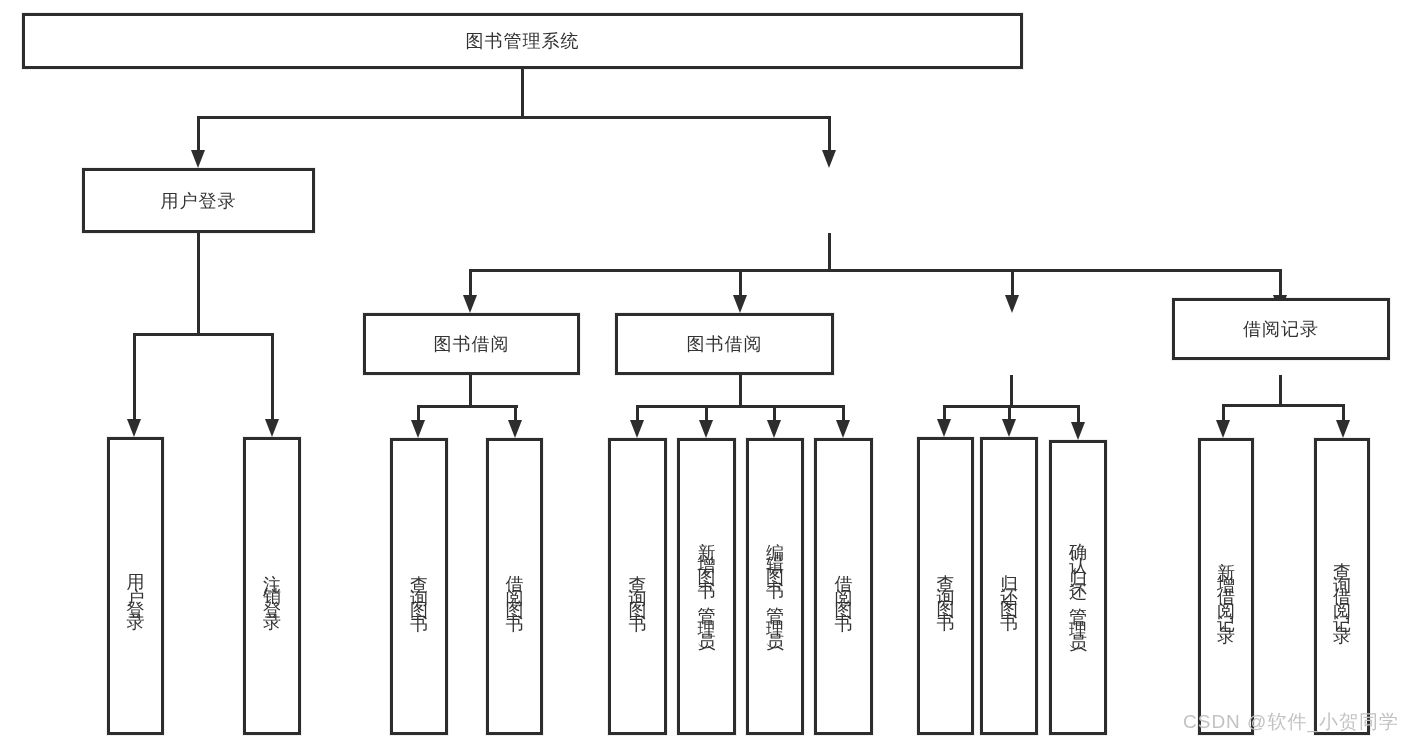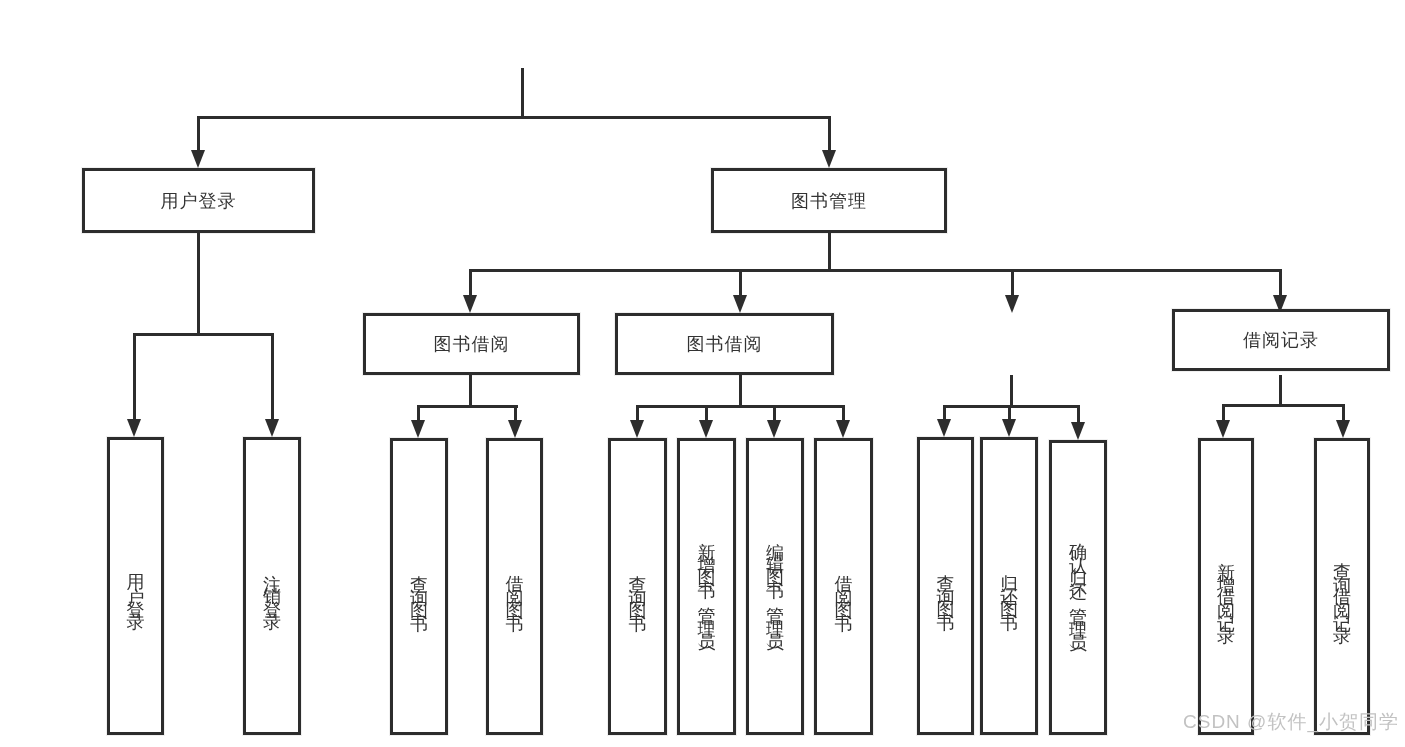--- a/index.html
+++ b/index.html
@@ -27,30 +27,30 @@
     position:absolute;left:1183px;top:709px;
     font-size:19px;letter-spacing:1px;color:var(--wm,#c2c2c2);
     white-space:nowrap;z-index:5;
   }
 </style>
 </head>
 <body>
 
 <div class="canvas" style="--line: #2d2d2d; --text: #333333; --wm: #c2c2c2; --bg: #ffffff;">
 
+  <div class="box h" style="left:22px;top:13px;width:1001px;height:56px;">图书管理系统</div>
 
   <div class="line" style="left:521px;top:68px;width:3px;height:51px;"></div>
   <div class="line" style="left:197px;top:116px;width:634px;height:3px;"></div>
   <div class="line" style="left:197px;top:116px;width:3px;height:38px;"></div>
   <div class="arrow" style="left:191px;top:150px;"></div>
   <div class="line" style="left:828px;top:116px;width:3px;height:38px;"></div>
   <div class="arrow" style="left:822px;top:150px;"></div>
 
   <div class="box h" style="left:82px;top:168px;width:233px;height:65px;">用户登录</div>
-  <div class="box h" style="left:711px;top:168px;width:236px;height:65px;">图书管理</div>
 
   <div class="line" style="left:197px;top:233px;width:3px;height:103px;"></div>
   <div class="line" style="left:133px;top:333px;width:141px;height:3px;"></div>
   <div class="line" style="left:133px;top:333px;width:3px;height:88px;"></div>
   <div class="arrow" style="left:127px;top:419px;"></div>
   <div class="line" style="left:271px;top:333px;width:3px;height:88px;"></div>
   <div class="arrow" style="left:265px;top:419px;"></div>
 
   <div class="line" style="left:828px;top:233px;width:3px;height:39px;"></div>
   <div class="line" style="left:469px;top:269px;width:813px;height:3px;"></div>
@@ -58,21 +58,21 @@
   <div class="arrow" style="left:463px;top:295px;"></div>
   <div class="line" style="left:739px;top:269px;width:3px;height:28px;"></div>
   <div class="arrow" style="left:733px;top:295px;"></div>
   <div class="line" style="left:1011px;top:269px;width:3px;height:28px;"></div>
   <div class="arrow" style="left:1005px;top:295px;"></div>
   <div class="line" style="left:1279px;top:269px;width:3px;height:28px;"></div>
   <div class="arrow" style="left:1273px;top:295px;"></div>
 
   <div class="box h" style="left:363px;top:313px;width:217px;height:62px;">图书借阅</div>
   <div class="box h" style="left:615px;top:313px;width:219px;height:62px;">图书借阅</div>
-  <div class="box h" style="left:1172px;top:309px;width:218px;height:62px;">借阅记录</div>
+  <div class="box h" style="left:1172px;top:298px;width:218px;height:62px;">借阅记录</div>
 
   <div class="line" style="left:469px;top:375px;width:3px;height:33px;"></div>
   <div class="line" style="left:417px;top:405px;width:101px;height:3px;"></div>
   <div class="line" style="left:417px;top:405px;width:3px;height:17px;"></div>
   <div class="arrow" style="left:411px;top:420px;"></div>
   <div class="line" style="left:514px;top:405px;width:3px;height:17px;"></div>
   <div class="arrow" style="left:508px;top:420px;"></div>
 
   <div class="line" style="left:739px;top:375px;width:3px;height:33px;"></div>
   <div class="line" style="left:636px;top:405px;width:209px;height:3px;"></div>

